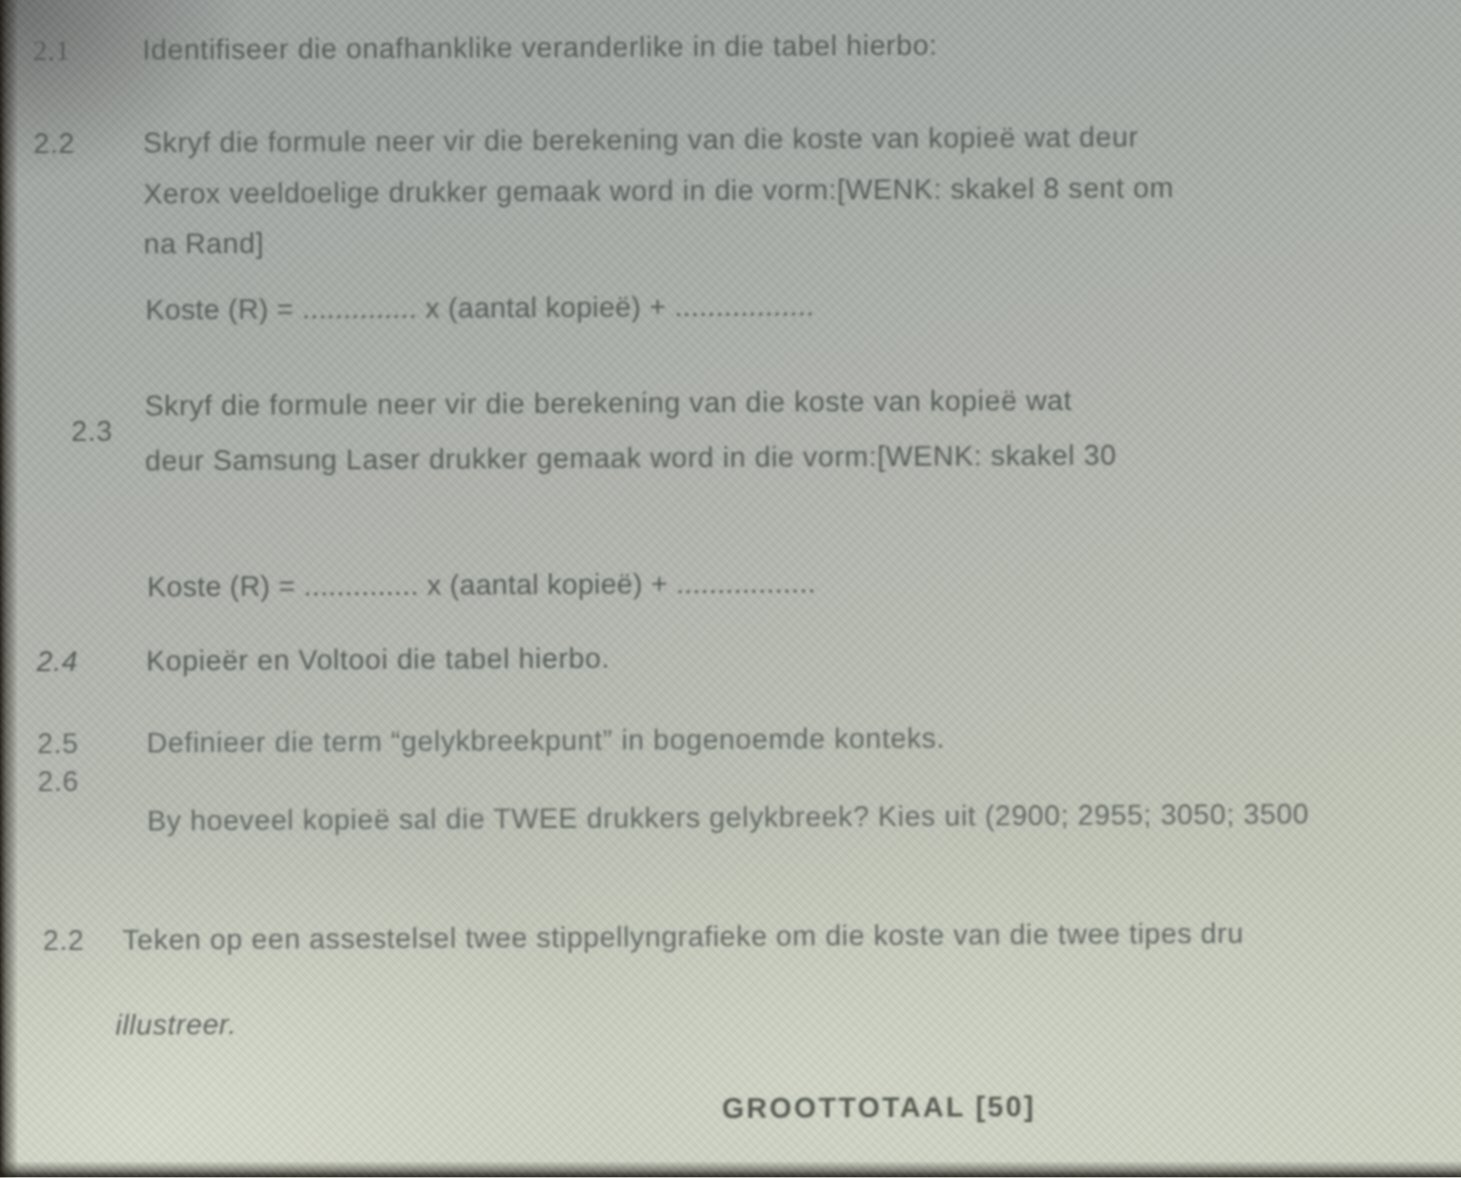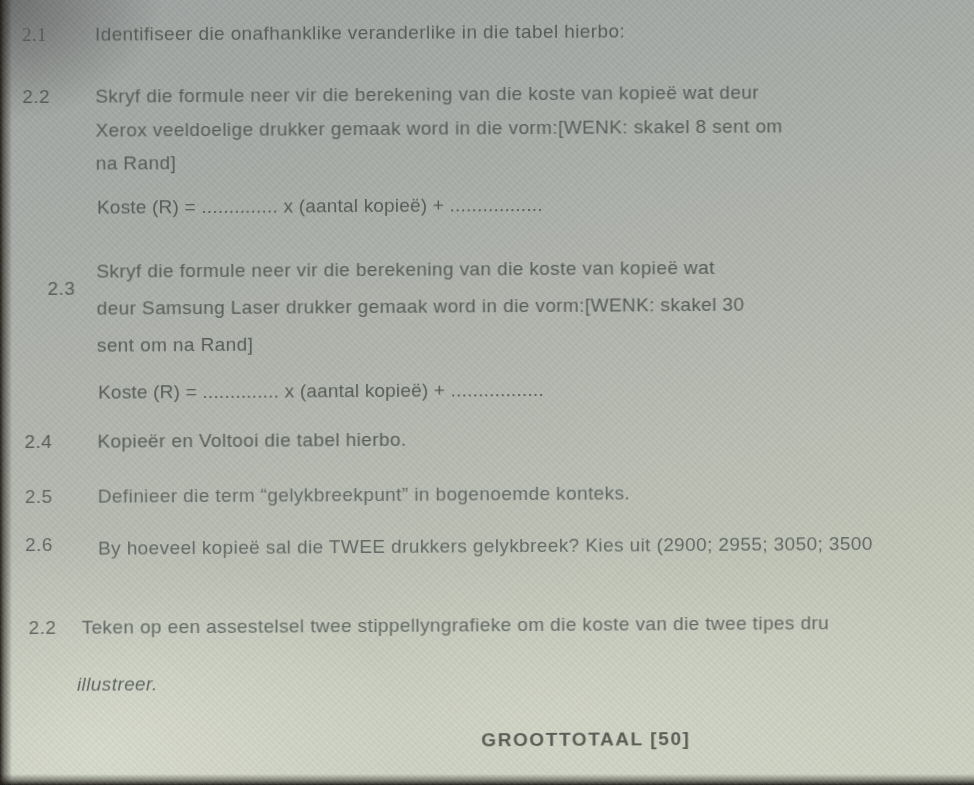--- a/index.html
+++ b/index.html
@@ -85,31 +85,30 @@
   <div class="line qnum" style="left:22px; top:86px;">2.2</div>
   <div class="line" style="left:95px; top:86px;">Skryf die formule neer vir die berekening van die koste van kopieë wat deur</div>
   <div class="line" style="left:95px; top:120px;">Xerox veeldoelige drukker gemaak word in die vorm:[WENK: skakel 8 sent om</div>
   <div class="line" style="left:95px; top:153px;">na Rand]</div>
 
   <div class="line formula" style="left:96px; top:197px;">Koste (R) = .............. x (aantal kopieë) + .................</div>
 
   <div class="line qnum" style="left:22px; top:278px;margin-left:24px;">2.3</div>
   <div class="line" style="left:95px; top:261px;">Skryf die formule neer vir die berekening van die koste van kopieë wat</div>
   <div class="line" style="left:95px; top:298px;">deur Samsung Laser drukker gemaak word in die vorm:[WENK: skakel 30</div>
-  <div class="line" style="left:95px; top:335px;">sent om na Rand]</div>
 
   <div class="line formula" style="left:96px; top:382px;">Koste (R) = .............. x (aantal kopieë) + .................</div>
 
-  <div class="line qnum" style="left:22px; top:431px;">2.4</div>
+  <div class="line qnum" style="left:22px; top:431px;font-style:italic;">2.4</div>
   <div class="line" style="left:95px; top:431px;">Kopieër en Voltooi die tabel hierbo.</div>
 
   <div class="line qnum soft" style="left:22px; top:486px;">2.5</div>
   <div class="line soft" style="left:95px; top:486px;">Definieer die term “gelykbreekpunt” in bogenoemde konteks.</div>
 
-  <div class="line qnum soft" style="left:22px; top:534px;">2.6</div>
+  <div class="line qnum soft" style="left:22px; top:511px;">2.6</div>
   <div class="line soft" style="left:95px; top:538px;">By hoeveel kopieë sal die TWEE drukkers gelykbreek? Kies uit (2900; 2955; 3050; 3500</div>
 
   <div class="line qnum soft" style="left:25px; top:617px;">2.2</div>
   <div class="line soft" style="left:78px; top:617px;">Teken op een assestelsel twee stippellyngrafieke om die koste van die twee tipes dru</div>
   <div class="line soft" style="left:73px; top:674px;font-style:italic;">illustreer.</div>
 
   <div class="line grand-total" style="left:477px; top:732px;">GROOTTOTAAL  [50]</div>
 
 </div>
 

